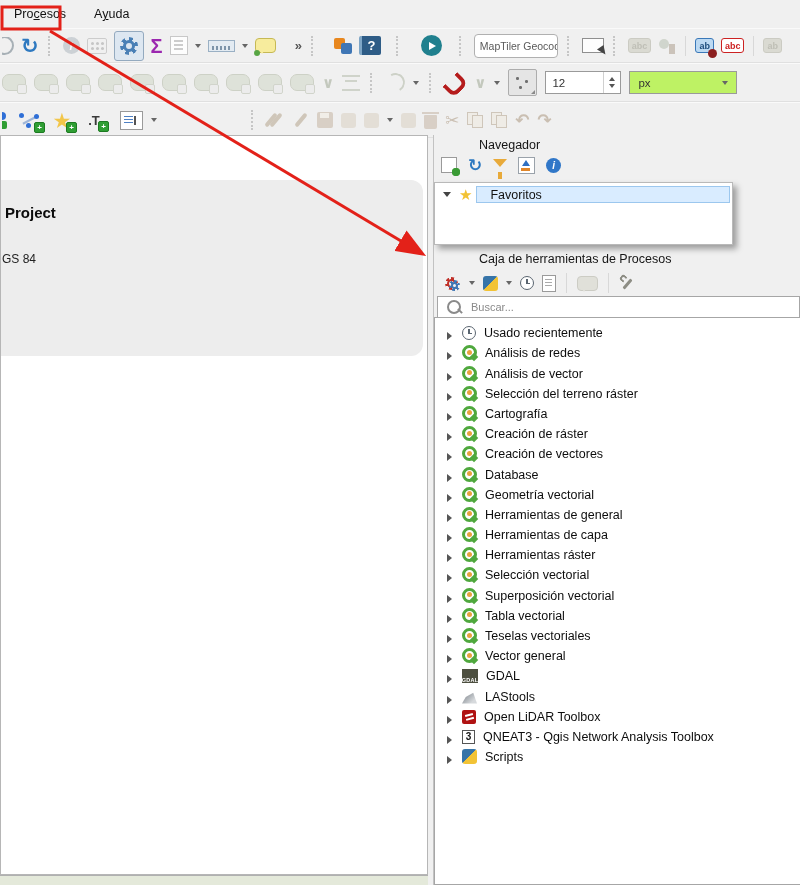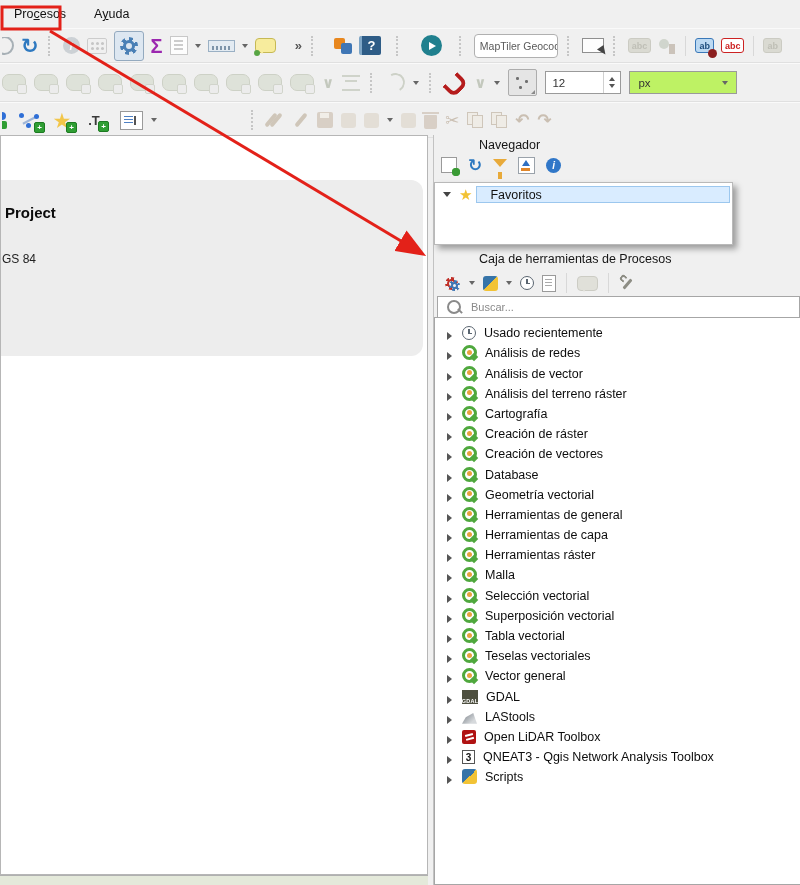--- a/index.html
+++ b/index.html
@@ -346,21 +346,21 @@
 
   <div class="tree-row">
     <span class="caret-right"></span>
     <span class="tree-icon icon-q"></span>
     <span class="tree-label">Análisis de vector</span>
   </div>
 
   <div class="tree-row">
     <span class="caret-right"></span>
     <span class="tree-icon icon-q"></span>
-    <span class="tree-label">Análisis del terreno ráster</span>
+    <span class="tree-label">Selección del terreno ráster</span>
   </div>
 
 
   <div class="tree-row">
     <span class="caret-right"></span>
     <span class="tree-icon icon-q"></span>
     <span class="tree-label">Cartografía</span>
   </div>
 
   <div class="tree-row">
@@ -401,25 +401,20 @@
     <span class="tree-label">Herramientas de capa</span>
   </div>
 
   <div class="tree-row">
     <span class="caret-right"></span>
     <span class="tree-icon icon-q"></span>
     <span class="tree-label">Herramientas ráster</span>
   </div>
 
 
-  <div class="tree-row">
-    <span class="caret-right"></span>
-    <span class="tree-icon icon-q"></span>
-    <span class="tree-label">Malla</span>
-  </div>
 
   <div class="tree-row">
     <span class="caret-right"></span>
     <span class="tree-icon icon-q"></span>
     <span class="tree-label">Selección vectorial</span>
   </div>
 
   <div class="tree-row">
     <span class="caret-right"></span>
     <span class="tree-icon icon-q"></span>

